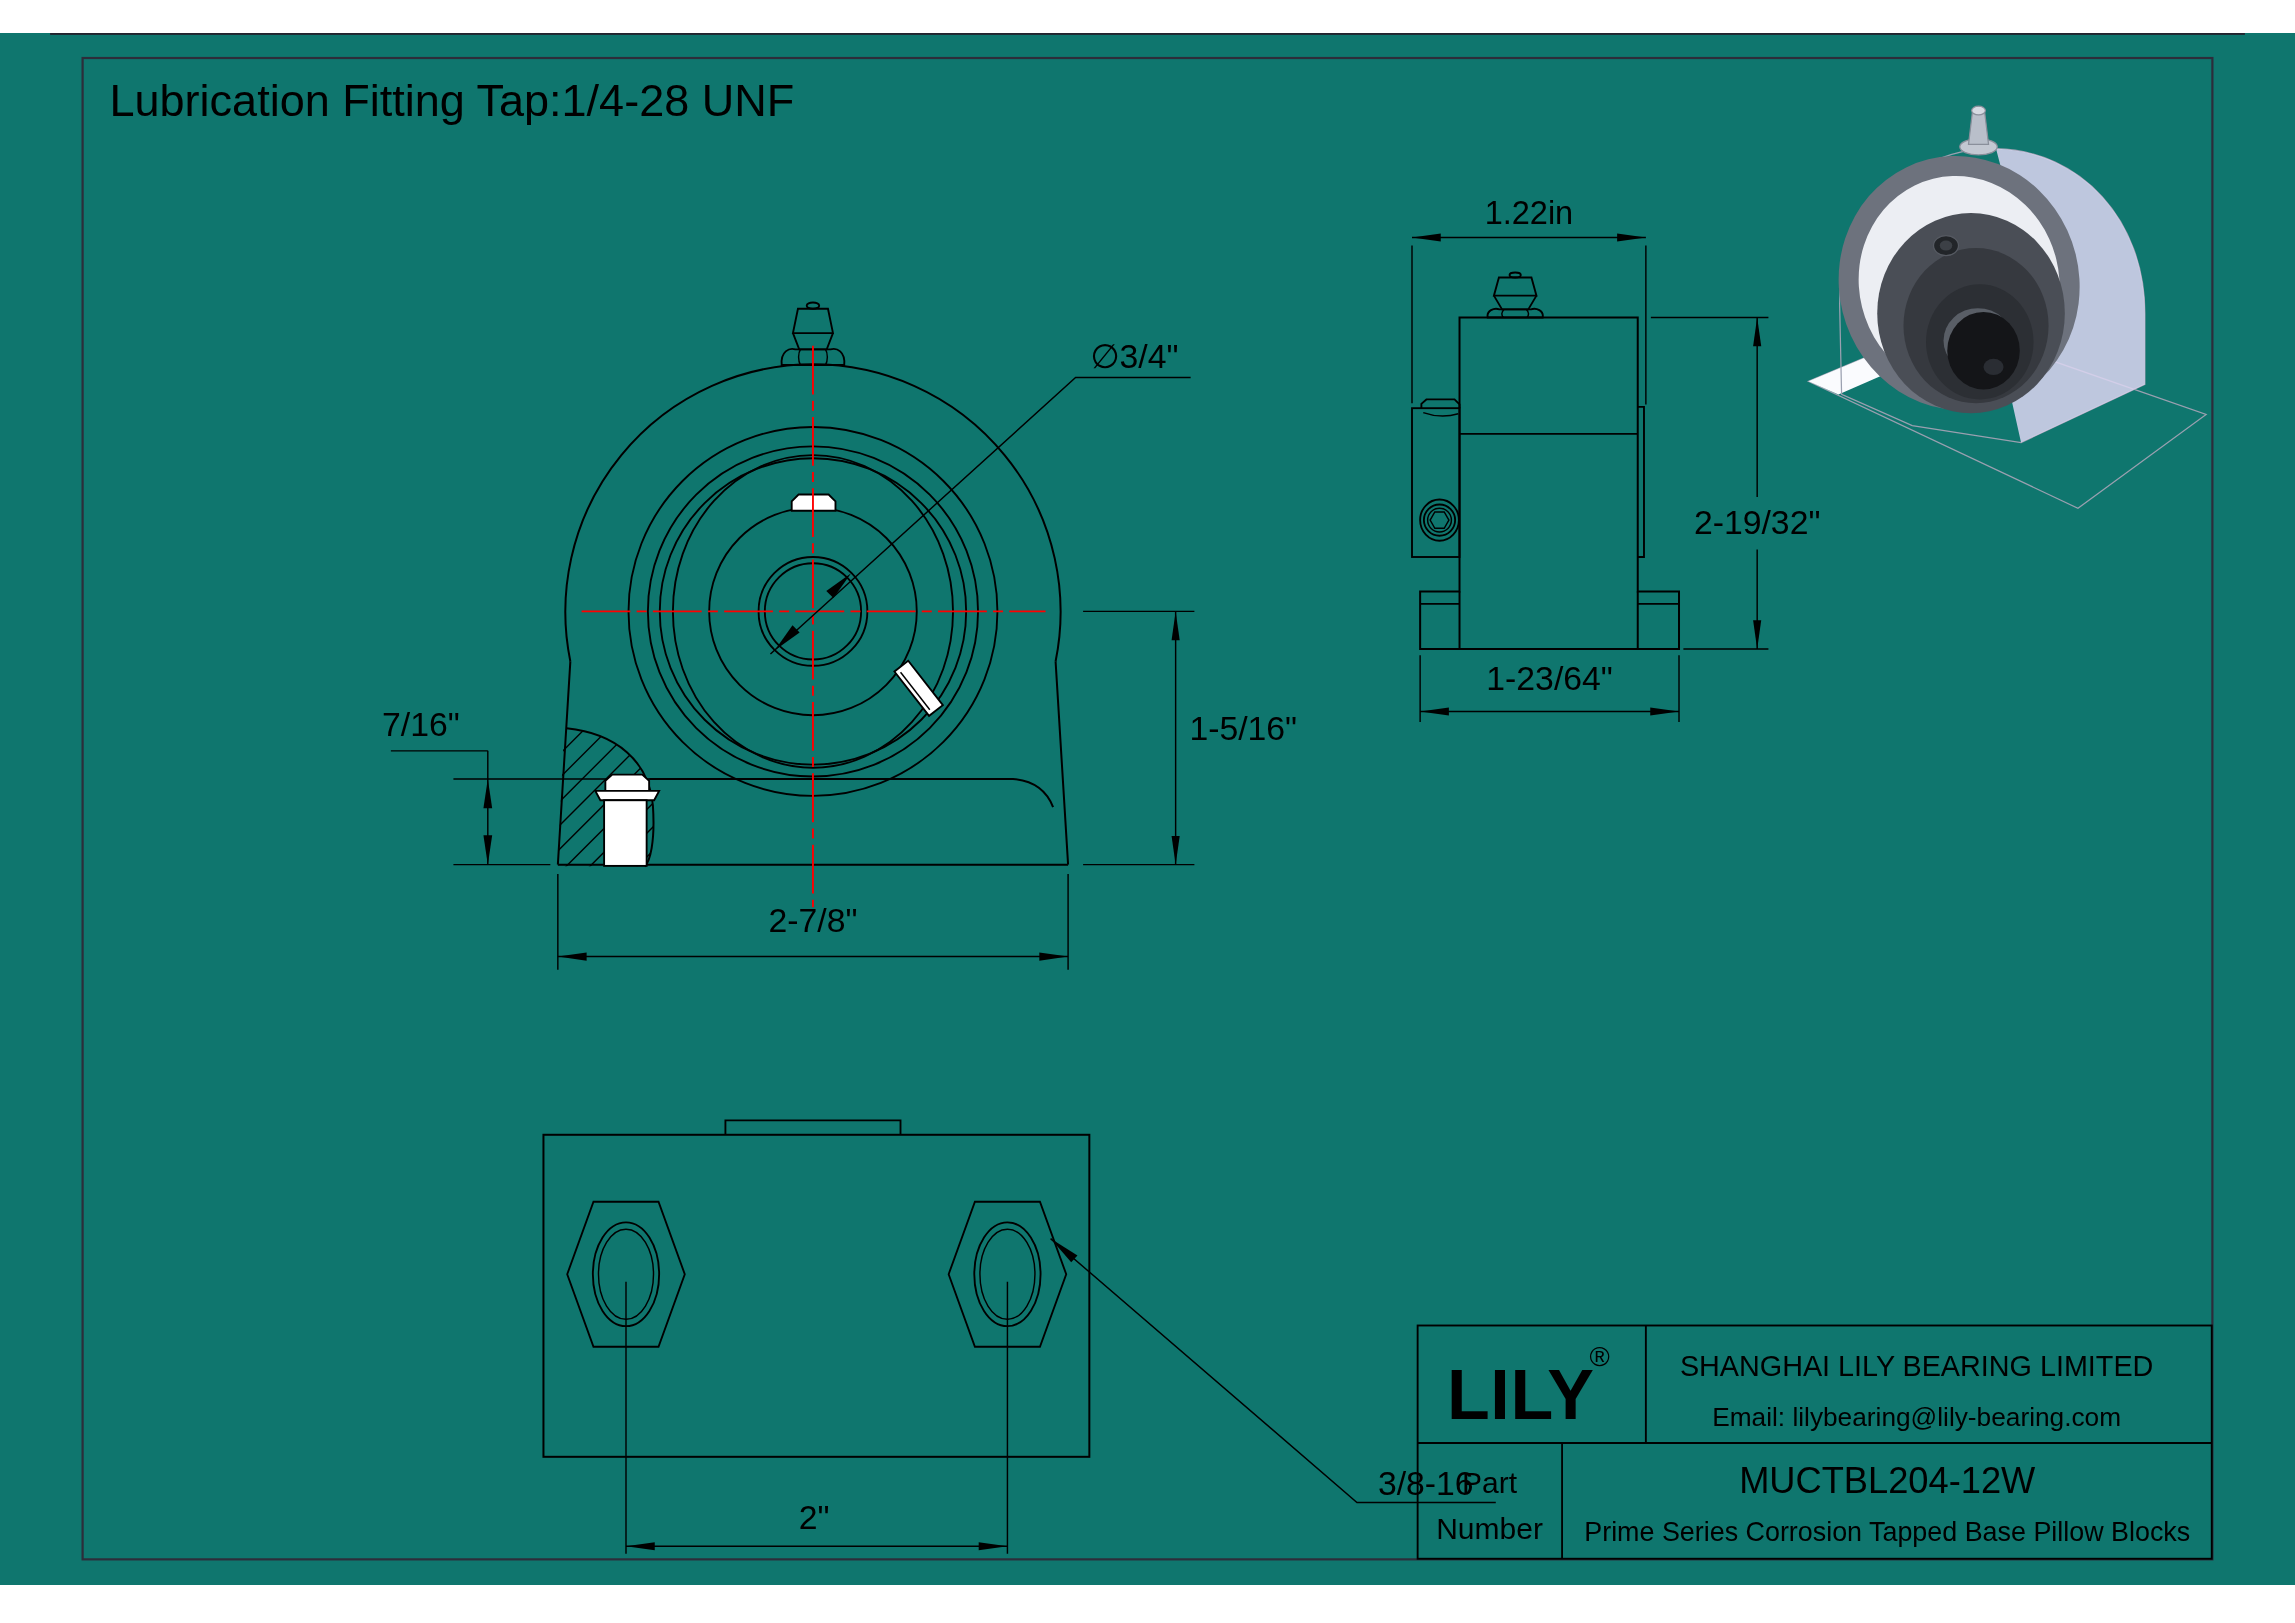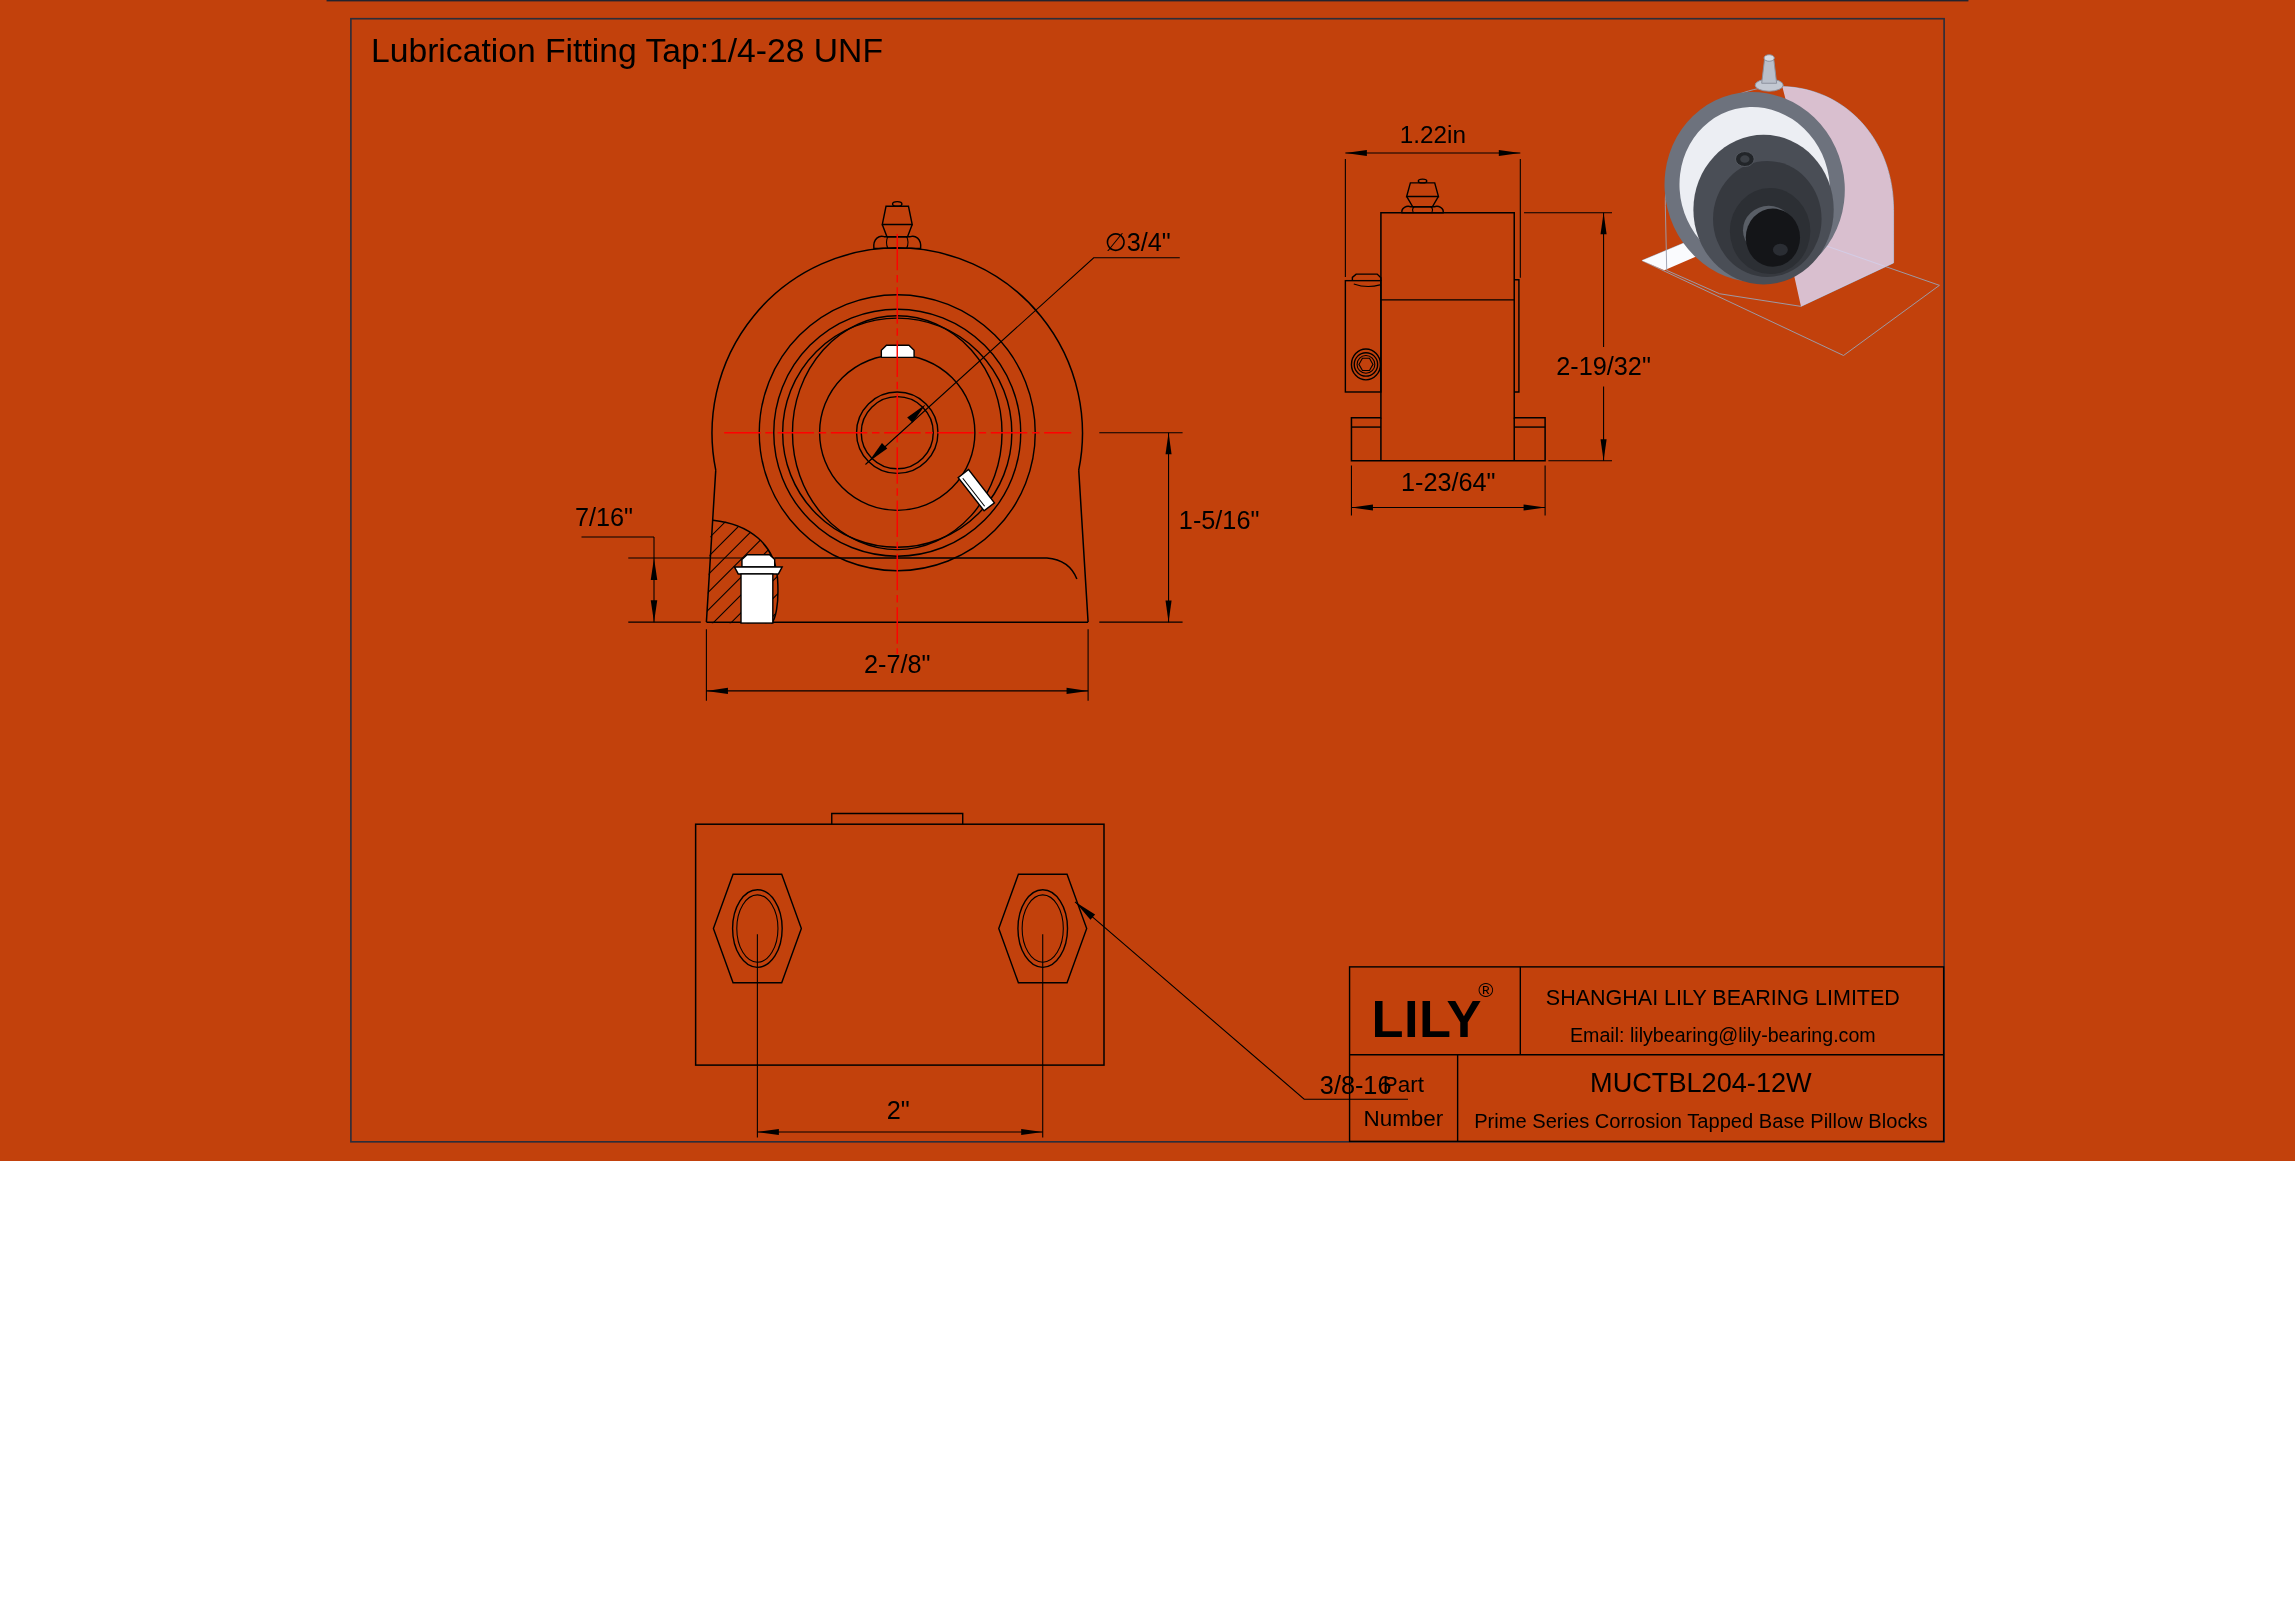--- a/index.html
+++ b/index.html
@@ -1,16 +1,16 @@
 <!DOCTYPE html>
 <html style="font-size:10.5px"><head>
 <meta charset="utf-8">
 <style>
   html,body{margin:0;padding:0;background:#ffffff;}
-  .page{position:relative;width:2295px;height:1161px;background:#c2410c;overflow:hidden;}
+  .page{position:relative;width:2295px;height:1552px;background:#0f766e;overflow:hidden;margin-top:33px;}
   svg{position:absolute;left:0;top:0;width:100%;height:100%;}
   .ln{fill:none;stroke:#000;stroke-width:3.2px;}
   .ln2{fill:none;stroke:#000;stroke-width:3px;}
   .thin{fill:none;stroke:#000;stroke-width:2.3px;}
   .cl{fill:none;stroke:#ff0000;stroke-width:3px;stroke-dasharray:78 10 16 10;}
   .wfill{fill:#ffffff;stroke:#000;stroke-width:3px;}
   .hatchln{stroke:#000;stroke-width:2.2px;}
   .blk{fill:#000;stroke:none;}
   text{font-family:"Liberation Sans","DejaVu Sans",sans-serif;fill:#000;}
   .dim{font-size:54px;}

